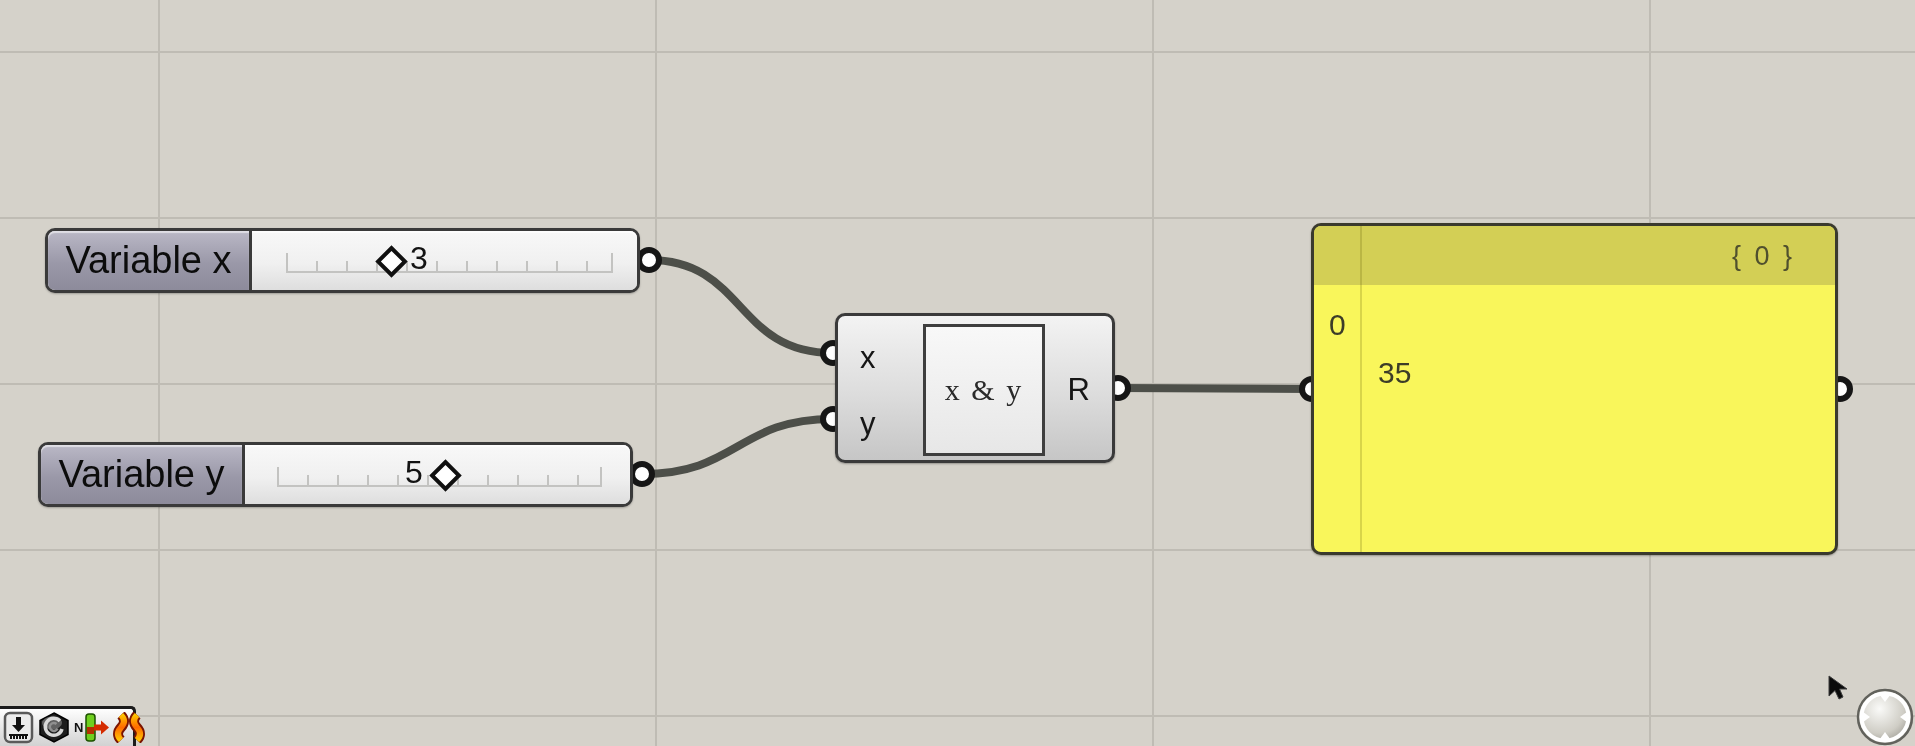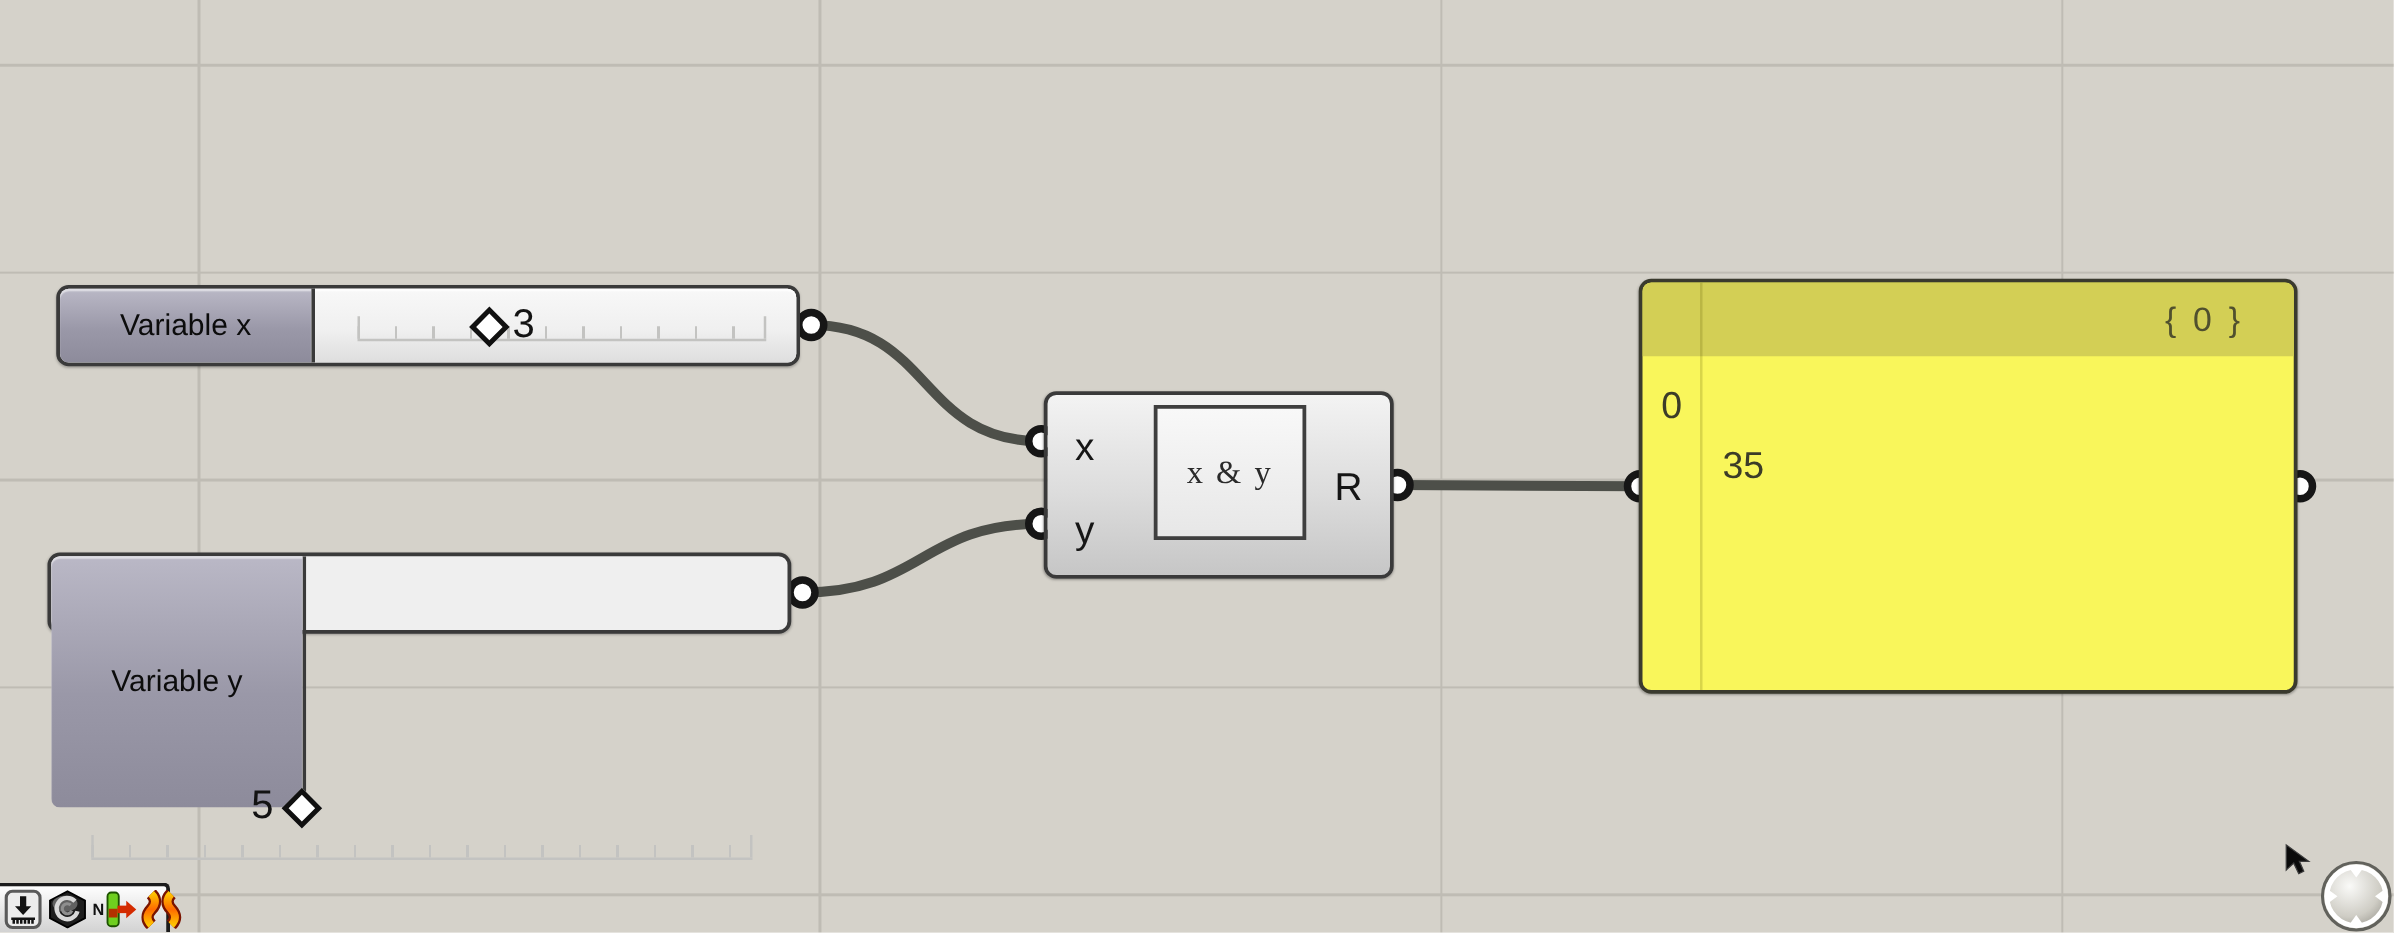--- a/index.html
+++ b/index.html
@@ -27,21 +27,21 @@
   .comp{position:absolute;z-index:3;box-sizing:border-box;border:3px solid #3a3a3a;border-radius:10px;}
 
   
   .slider{display:flex;background:#efefef;box-shadow:0 1px 2px rgba(0,0,0,.25);}
   .slider-label{
     width:201px;flex:0 0 201px;border-right:3px solid #3a3a3a;border-radius:7px 0 0 7px;
     background:linear-gradient(#bab8c6,#9telephone 0 0) no-repeat;
     background:linear-gradient(#bab8c6,#9a98a8 55%,#8d8b9b);
     box-shadow:inset 0 2px 1px rgba(255,255,255,.55);
     display:flex;align-items:center;justify-content:center;
-    font-size:24px;color:#0c0c0c;white-space:nowrap;
+    font-size:38px;color:#0c0c0c;white-space:nowrap;
   }
   .slider-track{
     flex:1;position:relative;border-radius:0 7px 7px 0;
     background:linear-gradient(#f8f8f8,#f0f0f0 55%,#dedede);
     box-shadow:inset 0 2px 1px rgba(255,255,255,.8);
   }
   .ruler{
     position:absolute;left:34px;right:24px;top:16px;height:24px;
     border-bottom:2px solid #c3c3c1;
     background:repeating-linear-gradient(90deg,#c3c3c1 0 2px,transparent 2px 30px);
@@ -57,24 +57,24 @@
     transform:rotate(45deg);top:50%;margin-top:-11px;z-index:2;
   }
   .slider-value{position:absolute;top:50%;transform:translateY(-56%);font-size:32px;color:#131313;}
 
   
   .expr{background:linear-gradient(#f3f3f3,#dcdcdc 55%,#c6c6c6);box-shadow:0 1px 2px rgba(0,0,0,.3);}
   .expr .in-x{position:absolute;left:22px;top:24px;font-size:31px;color:#161616;}
   .expr .in-y{position:absolute;left:22px;bottom:18px;font-size:31px;color:#161616;}
   .expr .out-r{position:absolute;right:22px;top:56px;font-size:31px;color:#161616;}
   .expr-box{
-    position:absolute;left:85px;top:8px;width:122px;height:108px;box-sizing:border-box;
+    position:absolute;left:85px;top:8px;width:122px;height:132px;box-sizing:border-box;
     border:3px solid #3e3e3e;background:linear-gradient(#f8f8f8,#e7e7e7);
     display:flex;align-items:center;justify-content:center;
-    font-family:"Liberation Serif",serif;font-size:26px;letter-spacing:2px;color:#2a2a2a;
+    font-family:"Liberation Serif",serif;font-size:30px;letter-spacing:2px;color:#2a2a2a;
   }
 
   
   .panel{background:#f9f65b;border-color:#3a3a2e;overflow:hidden;box-shadow:0 1px 2px rgba(0,0,0,.3);}
   .panel-header{position:absolute;left:0;top:0;right:0;height:59px;background:#d3cf55;}
   .panel-badge{position:absolute;right:40px;top:15px;font-size:27px;letter-spacing:3px;color:#50502e;}
   .panel-divider{position:absolute;left:46px;top:0;bottom:0;width:2px;background:rgba(100,96,10,.22);}
   .panel-index{position:absolute;left:15px;top:82px;font-size:30px;color:#3c3c28;}
   .panel-value{position:absolute;left:64px;top:82px;font-size:30px;color:#3c3c28;margin-top:48px;}
 
@@ -112,21 +112,21 @@
 
   <div class="comp slider" style="left:45px;top:228px;width:595px;height:65px;">
     <div class="slider-label">Variable x</div>
     <div class="slider-track">
       <div class="ruler"></div>
       <div class="grip" style="left:128px;"></div>
       <div class="slider-value" style="left:158px;">3</div>
     </div>
   </div>
 
-  <div class="comp slider" style="left:38px;top:442px;width:595px;height:65px;flex-direction:column;">
+  <div class="comp slider" style="left:38px;top:442px;width:595px;height:65px;">
     <div class="slider-label">Variable y</div>
     <div class="slider-track">
       <div class="ruler" style="left:32px;right:28px;"></div>
       <div class="grip" style="left:189px;"></div>
       <div class="slider-value" style="left:160px;">5</div>
     </div>
   </div>
 
   <div class="comp expr" style="left:835px;top:313px;width:280px;height:150px;">
     <div class="in-x">x</div>

